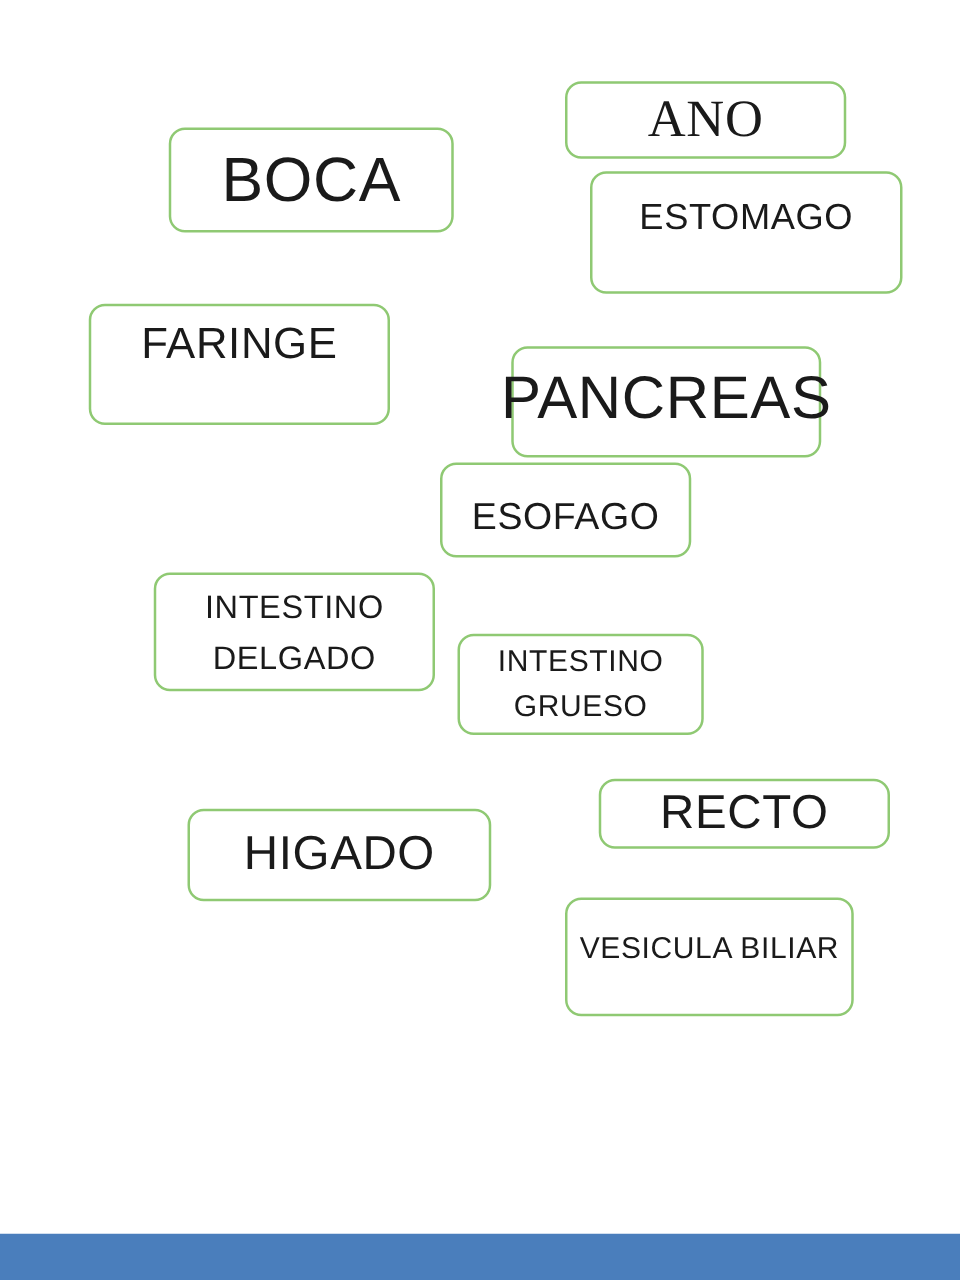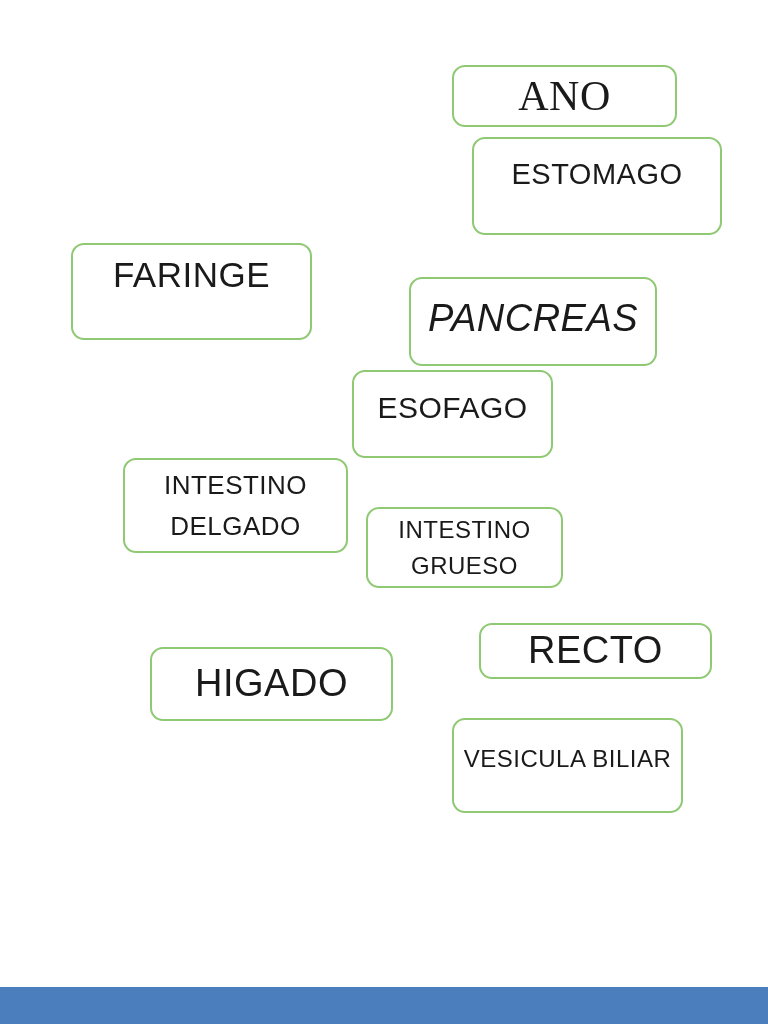--- a/index.html
+++ b/index.html
@@ -35,22 +35,22 @@
   
   .box-boca      { left: 135px; top: 102px; width: 228px; height: 84px; }
   .box-boca .label-text { font-size: 50px; }
   .box-ano       { left: 452px; top: 65px;  width: 225px; height: 62px; font-family: Liberation Serif, serif; }
   .box-ano .label-text { font-size: 42px; }
   .box-estomago  { left: 472px; top: 137px; width: 250px; height: 98px; padding-bottom: 24px; }
   .box-estomago .label-text { font-size: 29px; }
   .box-faringe   { left: 71px;  top: 243px; width: 241px; height: 97px; padding-bottom: 34px; }
   .box-faringe .label-text { font-size: 35px; }
   .box-pancreas  { left: 409px; top: 277px; width: 248px; height: 89px; padding-bottom: 6px; }
-  .box-pancreas .label-text { font-size: 38px; font-style: italic; }
-  .box-esofago   { left: 352px; top: 370px; width: 201px; height: 88px; padding-bottom: 12px; }
+  .box-pancreas .label-text { font-size: 48px; }
+  .box-esofago   { left: 352px; top: 370px; width: 201px; height: 76px; padding-bottom: 12px; align-items: flex-end; }
   .box-esofago .label-text { font-size: 30px; }
   .box-intestino-delgado { left: 123px; top: 458px; width: 225px; height: 95px; }
   .box-intestino-delgado .label-text { font-size: 26px; line-height: 1.55; }
   .box-intestino-grueso  { left: 366px; top: 507px; width: 197px; height: 81px; }
   .box-intestino-grueso .label-text { font-size: 24px; line-height: 1.5; }
   .box-recto     { left: 479px; top: 623px; width: 233px; height: 56px; }
   .box-recto .label-text { font-size: 38px; }
   .box-higado    { left: 150px; top: 647px; width: 243px; height: 74px; }
   .box-higado .label-text { font-size: 38px; }
   .box-vesicula-biliar { left: 452px; top: 718px; width: 231px; height: 95px; padding-bottom: 12px; }
@@ -63,20 +63,23 @@
     width: 768px;
     height: 37px;
     background: var(--bottom-bar, #4a7ebc);
   }
 </style>
 </head>
 <body>
 
 <div class="page">
 
+  <div class="label-box box-boca">
+    <span class="label-text">BOCA</span>
+  </div>
 
   <div class="label-box box-ano">
     <span class="label-text">ANO</span>
   </div>
 
   <div class="label-box box-estomago">
     <span class="label-text">ESTOMAGO</span>
   </div>
 
   <div class="label-box box-faringe">

